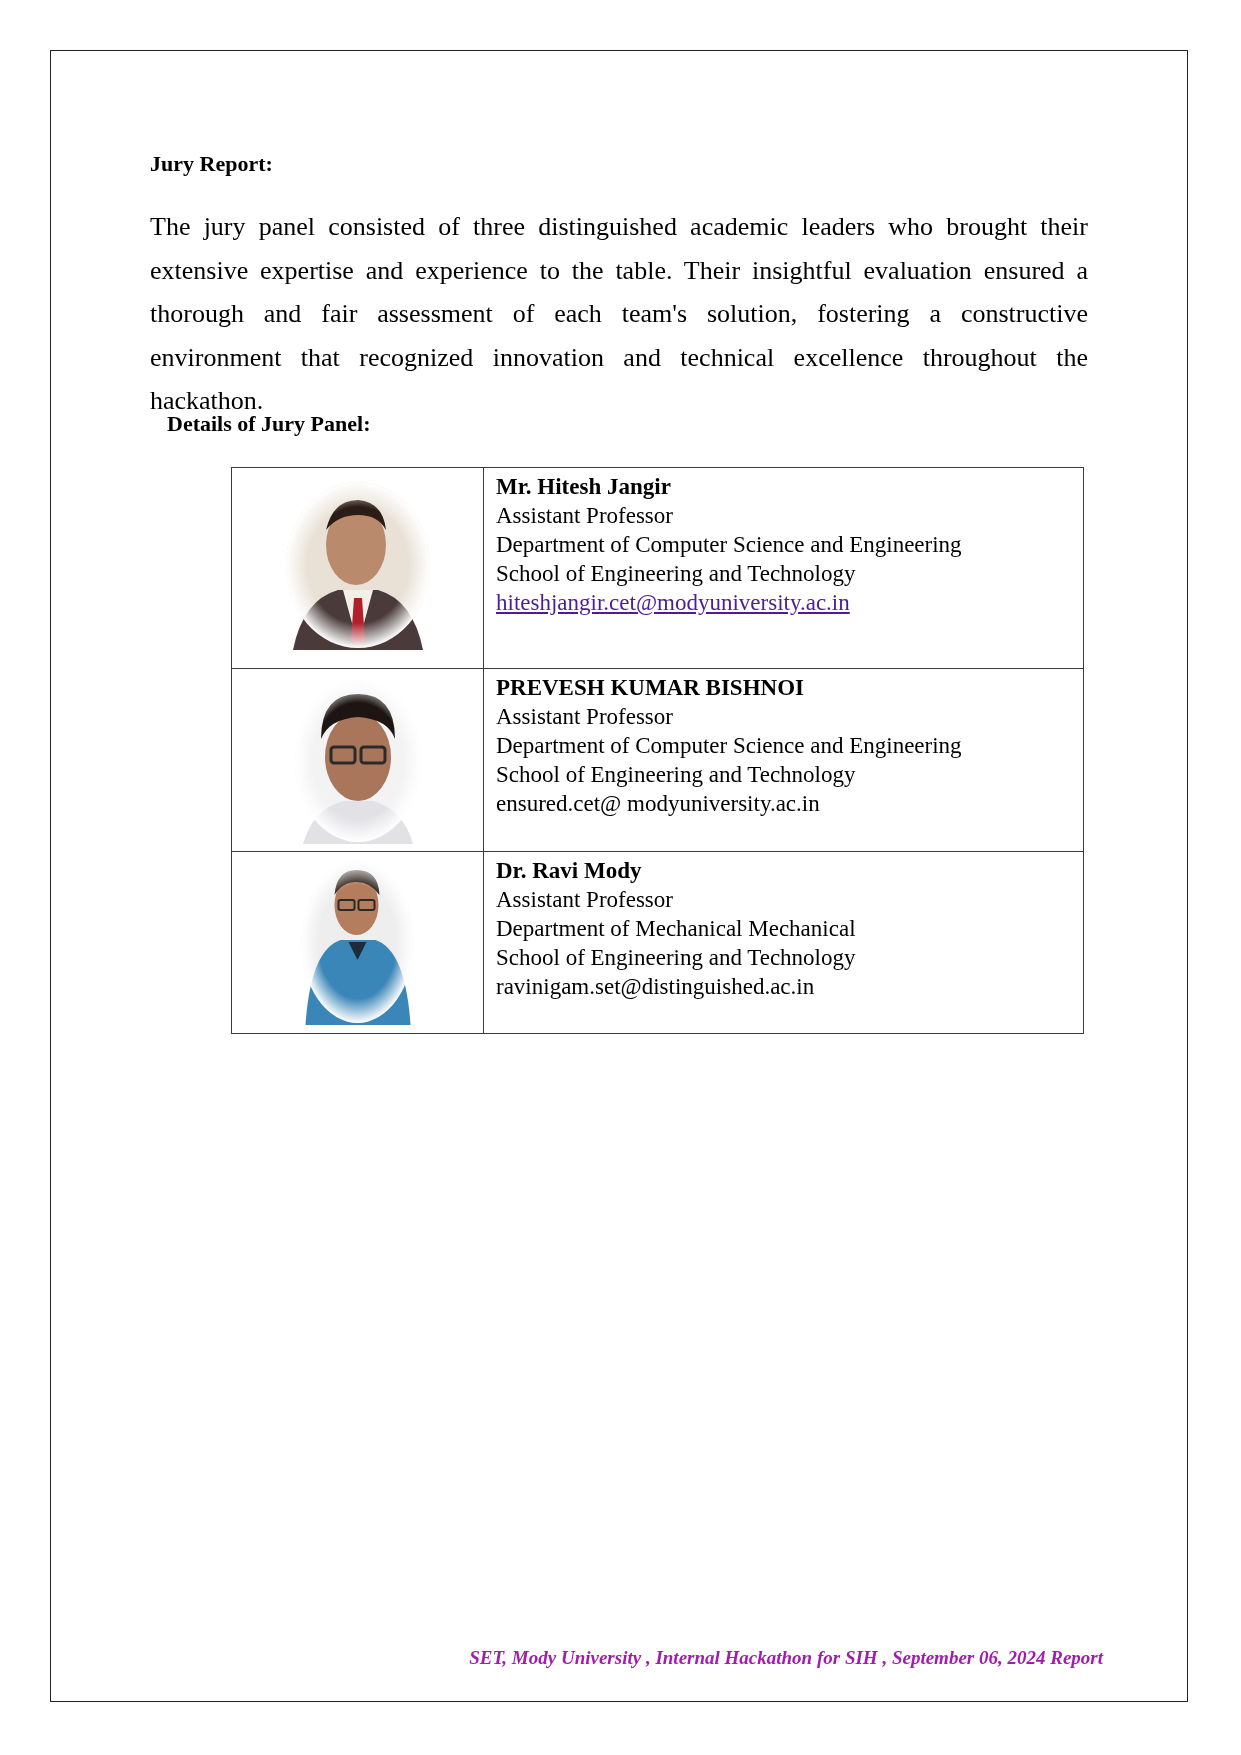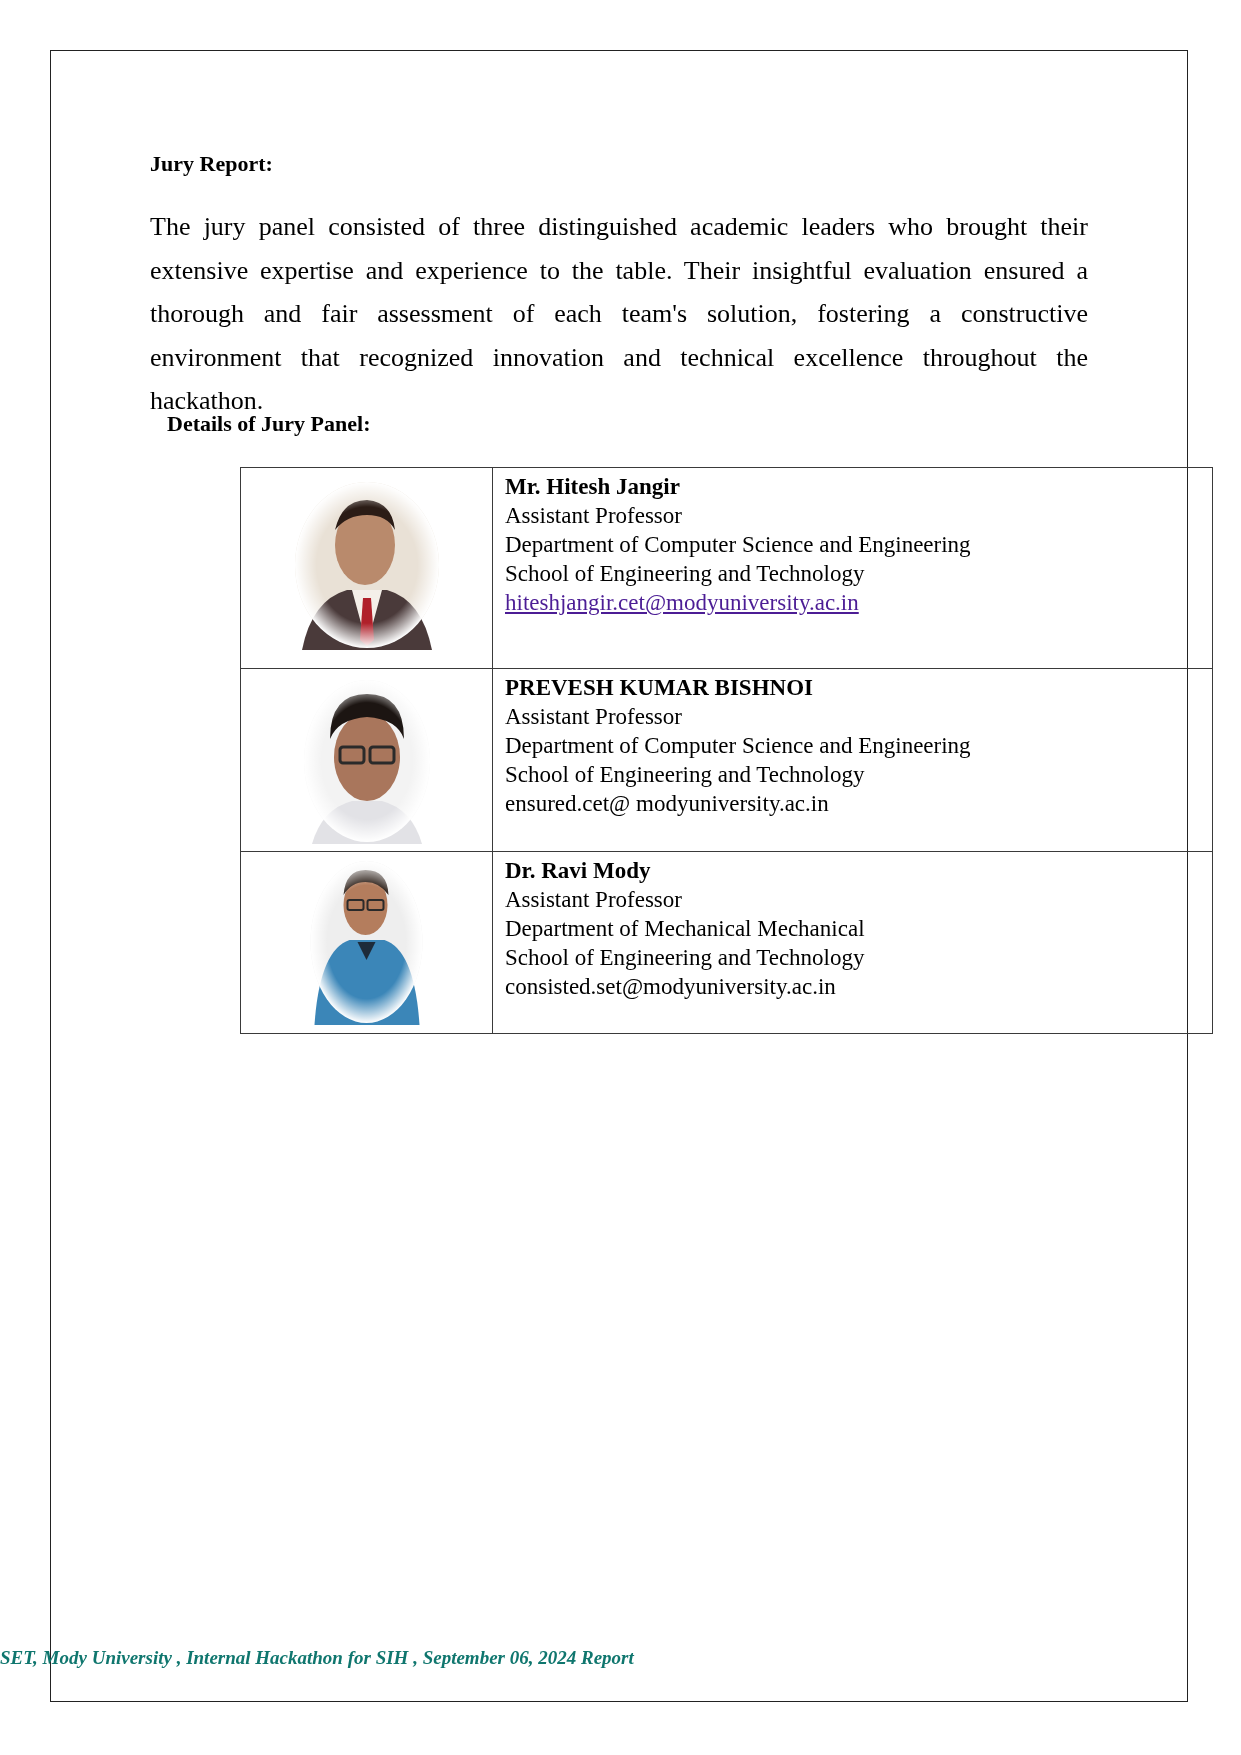--- a/index.html
+++ b/index.html
@@ -2,32 +2,32 @@
 <html><head>
   <meta charset="utf-8">
   <style>
     html, body { margin: 0; padding: 0; background: #ffffff; }
     body { width: 1241px; height: 1755px; position: relative; overflow: hidden; font-family: "Liberation Serif", serif; color: #000; }
     .page-border { position: absolute; left: 50px; top: 50px; width: 1138px; height: 1652px; border: 1.5px solid #222; box-sizing: border-box; }
     .heading { position: absolute; left: 150px; font-weight: bold; font-size: 22px; }
     .h1 { top: 151px; }
     .h2 { top: 411px; margin-left: 17px; }
     .para { position: absolute; left: 150px; top: 205px; width: 938px; font-size: 26px; line-height: 43.5px; text-align: justify; }
-    .jury-table { position: absolute; left: 240px; top: 467px; width: 973px; border-collapse: collapse; }
+    .jury-table { position: absolute; left: 231px; top: 467px; width: 853px; border-collapse: collapse; }
     .jury-table td { border: 1.5px solid #3a3a3a; vertical-align: top; padding: 0; }
     .photo-cell { width: 251px; position: relative; }
     .info-cell { padding: 4px 0 0 12px !important; font-size: 23px; line-height: 29px; }
     .name { font-weight: bold; }
     .email-link { color: #4c1d95; text-decoration: underline; }
     .row1 td { height: 196px; }
     .row2 td { height: 178px; }
     .row3 td { height: 177px; }
     .photo { position: absolute; left: 50%; transform: translateX(-50%); border-radius: 50%; }
     .photo svg { display: block; }
-    .footer { position: absolute; left: 0; width: 1103px; top: 1647px; text-align: left; font-style: italic; font-weight: bold; color: #0f766e; font-size: 19px; font-family: "Liberation Serif", serif; }
+    .footer { position: absolute; left: 0; width: 1103px; top: 1647px; text-align: right; font-style: italic; font-weight: bold; color: #a21caf; font-size: 19px; font-family: "Liberation Serif", serif; }
   </style>
 </head>
 <body>
 
 <div class="page-border"></div>
 
 <div class="heading h1">Jury Report:</div>
 <div class="para">The jury panel consisted of three distinguished academic leaders who brought their extensive expertise and experience to the table. Their insightful evaluation ensured a thorough and fair assessment of each team's solution, fostering a constructive environment that recognized innovation and technical excellence throughout the hackathon.</div>
 <div class="heading h2">Details of Jury Panel:</div>
 
@@ -108,19 +108,19 @@
           <rect x="58" y="40" width="16" height="10" rx="2" fill="none" stroke="#2a2a2a" stroke-width="2"></rect>
           <ellipse cx="57" cy="82" rx="56" ry="81" fill="url(#fade3)"></ellipse>
         </svg>
       </div>
     </td>
     <td class="info-cell">
       <div class="name">Dr. Ravi Mody</div>
       <div>Assistant Professor</div>
       <div>Department of Mechanical Mechanical</div>
       <div>School of Engineering and Technology</div>
-      <div>consisted.set@modyuniversity.ac.in</div>
+      <div>ravinigam.set@distinguished.ac.in</div>
     </td>
   </tr>
 </tbody>
   </table>
 
 <div class="footer">SET, Mody University , Internal Hackathon  for SIH , September 06, 2024 Report</div>
 
 </body></html>

